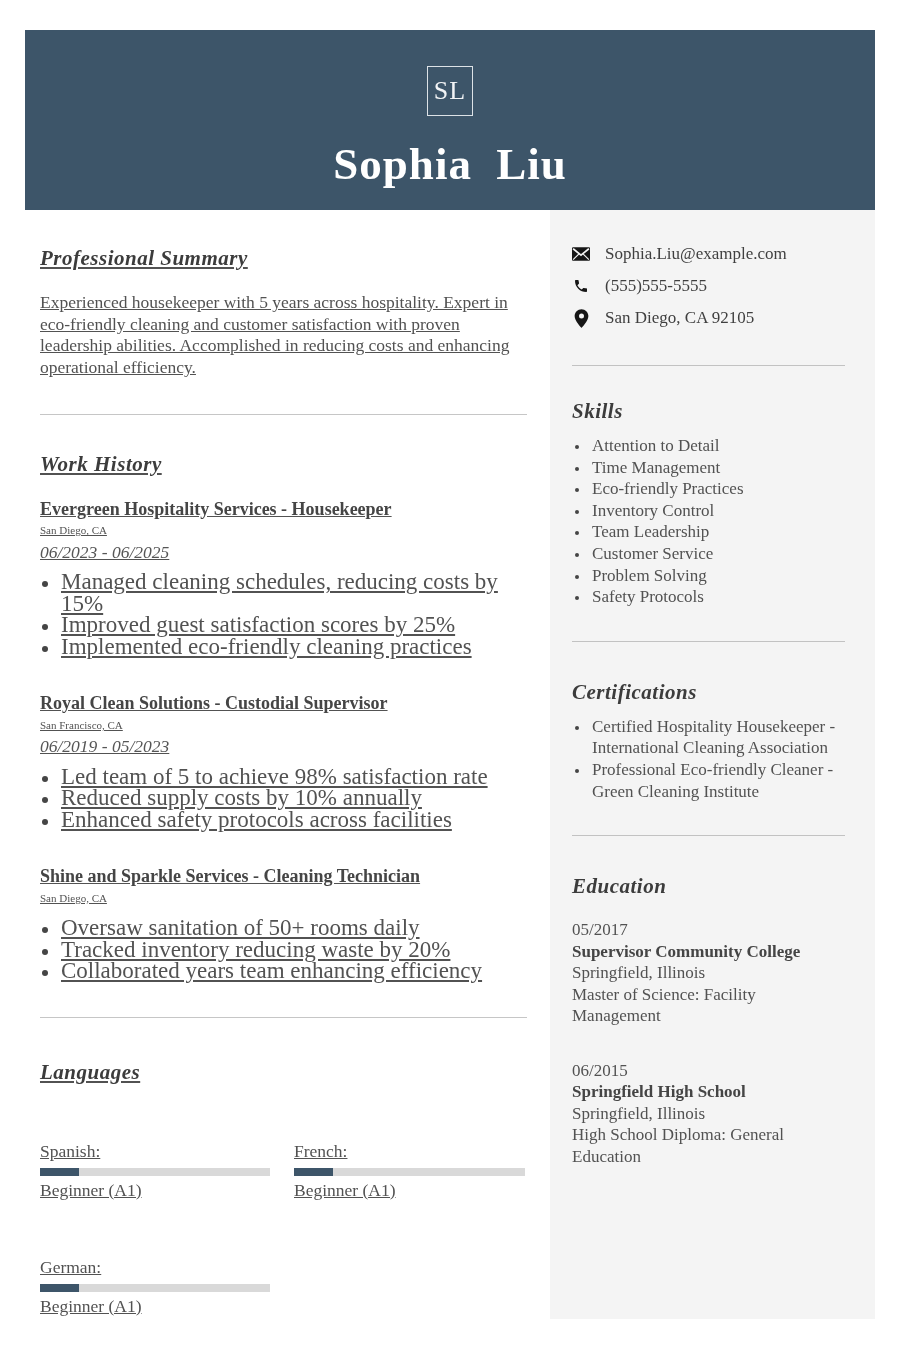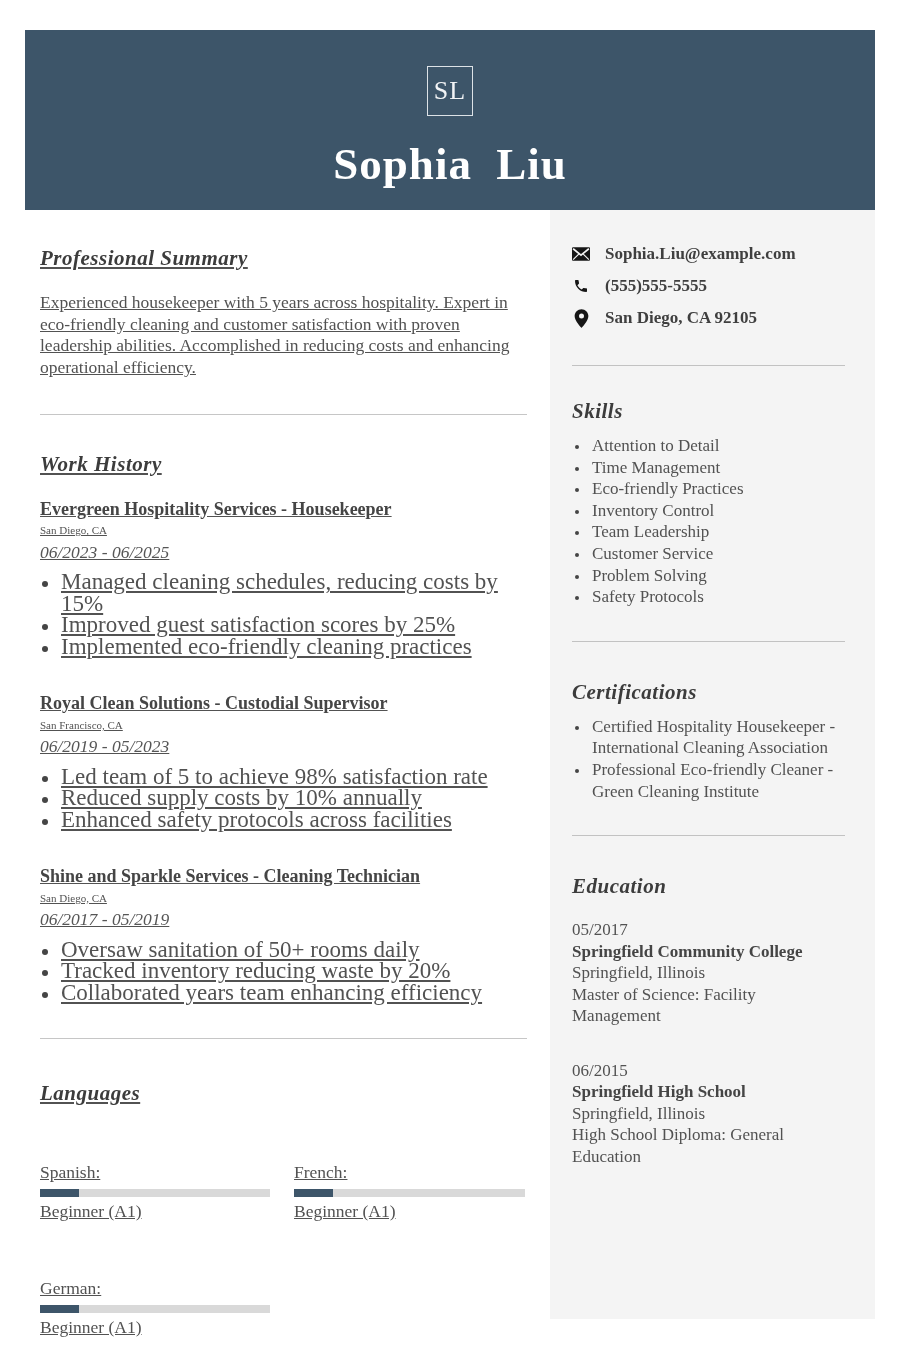--- a/index.html
+++ b/index.html
@@ -56,21 +56,21 @@
   .bar { margin-top:6px; height:8px; background:#d9d9d9; width:100%; }
   .bar-fill { height:100%; background:var(--accent,#3d5569); }
   .lang-level { margin-top:4px; font-size:17.5px; color:#525252; }
 
   
   .sidebar {
     position:absolute; left:550px; top:210px; width:325px; height:1109px;
     background:var(--sidebar-bg,#f4f4f4);
     padding:0 30px 0 22px; color:#454545;
   }
-  .contact { margin-top:34px;font-weight:bold; }
+  .contact { margin-top:34px; }
   .c-row { display:flex; align-items:center; gap:15px; margin-bottom:12px; height:20px; }
   .c-icon { width:18px; height:18px; flex:0 0 18px; display:flex; align-items:center; justify-content:center; }
   .c-text { font-size:17px; color:#3f3f3f; }
   hr.sdiv { border:none; border-top:1px solid #c2c2c2; }
   .sdiv-contact { margin-top:37px; }
   .sdiv-skills  { margin-top:33px; }
   .sdiv-certs   { margin-top:33px; }
   .skills-heading { margin-top:33px; }
   ul.slist { margin-top:11px; padding-left:18px; list-style:disc outside; }
   ul.slist li { font-size:17px; line-height:21.6px; color:#525252; padding-left:2px; }
@@ -123,21 +123,20 @@
       <ul class="blist">
         <li>Led team of 5 to achieve 98% satisfaction rate</li>
         <li>Reduced supply costs by 10% annually</li>
         <li>Enhanced safety protocols across facilities</li>
       </ul>
     </div>
 
     <div class="job">
       <div class="job-title">Shine and Sparkle Services - Cleaning Technician</div>
       <div class="job-loc">San Diego, CA</div>
-      <div class="job-dates">06/2017 - 05/2019</div>
       <ul class="blist">
         <li>Oversaw sanitation of 50+ rooms daily</li>
         <li>Tracked inventory reducing waste by 20%</li>
         <li>Collaborated years team enhancing efficiency</li>
       </ul>
     </div>
 
     <hr class="mdiv">
 
     <h2 class="sec lang-heading">Languages</h2>
@@ -224,21 +223,21 @@
       </ul>
     </section>
 
     <hr class="sdiv sdiv-certs">
 
     <section>
       <h2 class="sec edu-heading">Education</h2>
 
       <div class="edu-entry">
         <div class="edu-date">05/2017</div>
-        <div class="edu-school">Springfield Community College</div>
+        <div class="edu-school">Supervisor Community College</div>
         <div class="edu-loc">Springfield, Illinois</div>
         <div class="edu-degree">Master of Science: Facility Management</div>
       </div>
 
       <div class="edu-entry">
         <div class="edu-date">06/2015</div>
         <div class="edu-school">Springfield High School</div>
         <div class="edu-loc">Springfield, Illinois</div>
         <div class="edu-degree">High School Diploma: General Education</div>
       </div>

